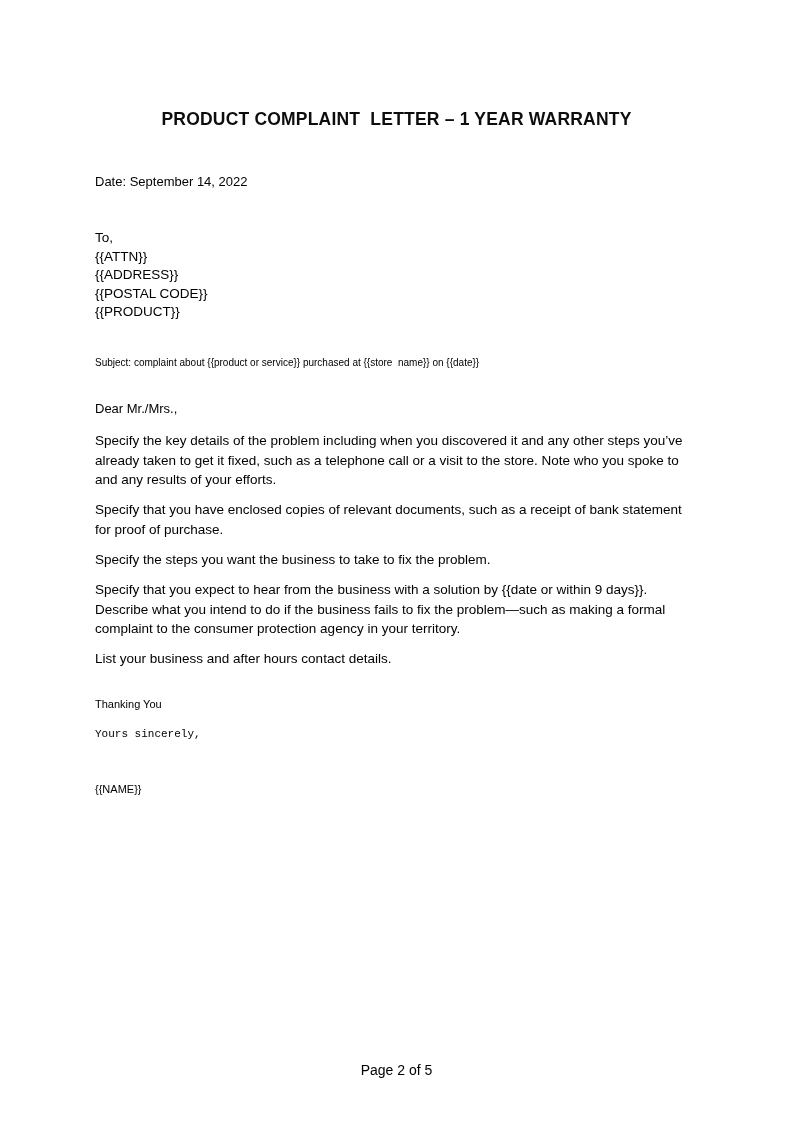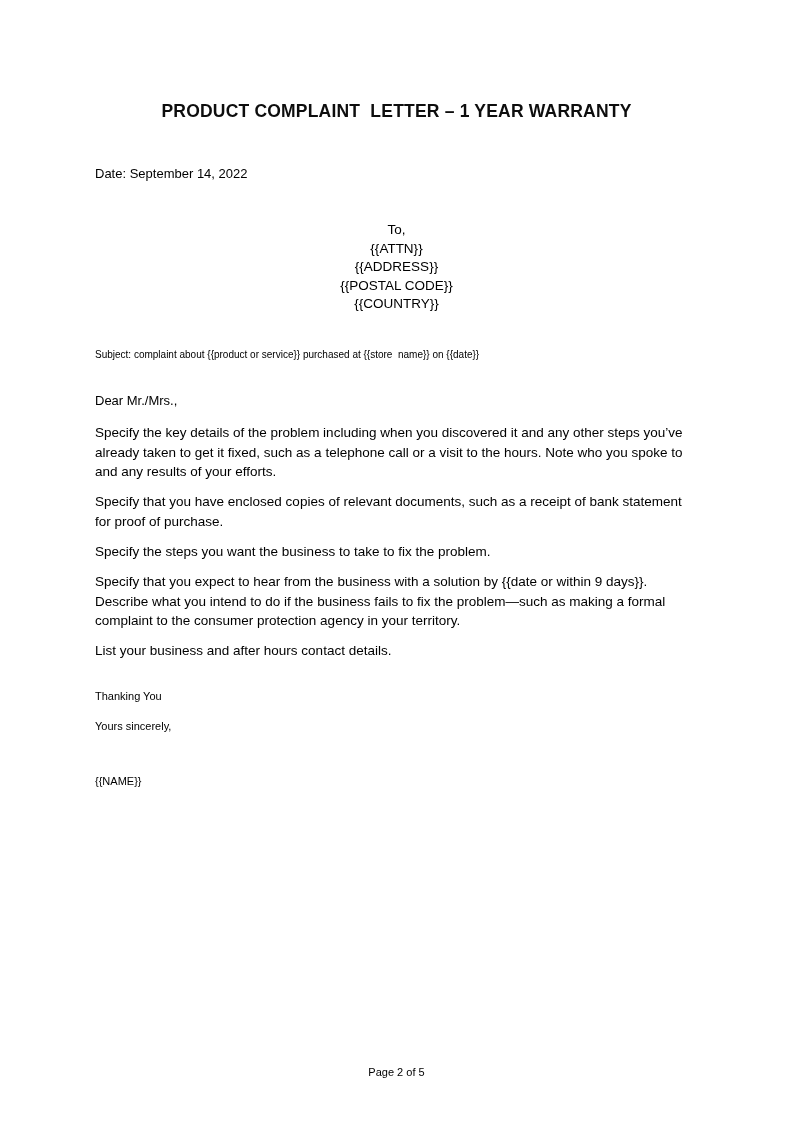--- a/index.html
+++ b/index.html
@@ -14,37 +14,36 @@
       background: #ffffff;
       font-family: "Liberation Sans", sans-serif;
       color: #000000;
       overflow: hidden;
       box-sizing: border-box;
     }
     .content {
       padding: 97px 95px 0 95px;
     }
     .doc-title {
-      margin: 4px;
+      margin: 12px;
       font-size: 17.5px;
       font-weight: bold;
       text-align: center;
       letter-spacing: 0.2px;
       white-space: pre-wrap;
       color: #0d0d0d;
     }
     .date-line {
       margin: 44px 0 0 0;
       font-size: 13px;
     }
     .recipient-block {
       margin: 40px 0 0 0;
       font-size: 13.5px;
       line-height: 18.6px;
-      text-align: center;
     }
     .recipient-block div {
       margin: 0;
     }
     .subject-line {
       margin: 35px 0 0 0;
       font-size: 10px;
       white-space: pre-wrap;
     }
     .salutation {
@@ -60,57 +59,58 @@
       line-height: 19.6px;
     }
     .closing {
       font-size: 11px;
     }
     .closing-thanks {
       margin: 29px 0 0 0;
     }
     .closing-valediction {
       margin: 18px 0 0 0;
+      font-family: Liberation Mono, monospace;
     }
     .closing-signature {
       margin: 43px 0 0 0;
     }
     .page-footer {
       position: absolute;
       left: 0;
       bottom: 44px;
       width: 100%;
       text-align: center;
-      font-size: 11px;
+      font-size: 14px;
     }
   </style>
 </head>
 <body>
 
 <div class="page">
   <div class="content">
 
     <h1 class="doc-title">PRODUCT COMPLAINT  LETTER – 1 YEAR WARRANTY</h1>
 
     <div class="date-line">Date: September 14, 2022</div>
 
     <div class="recipient-block">
       <div>To,</div>
       <div>{{ATTN}}</div>
       <div>{{ADDRESS}}</div>
       <div>{{POSTAL CODE}}</div>
-      <div>{{COUNTRY}}</div>
+      <div>{{PRODUCT}}</div>
     </div>
 
     <div class="subject-line">Subject: complaint about {{product or service}} purchased at {{store  name}} on {{date}}</div>
 
     <div class="salutation">Dear Mr./Mrs.,</div>
 
     <div class="body-paragraphs">
-      <p class="para">Specify the key details of the problem including when you discovered it and any other steps you’ve already taken to get it fixed, such as a telephone call or a visit to the hours. Note who you spoke to and any results of your efforts.</p>
+      <p class="para">Specify the key details of the problem including when you discovered it and any other steps you’ve already taken to get it fixed, such as a telephone call or a visit to the store. Note who you spoke to and any results of your efforts.</p>
       <p class="para">Specify that you have enclosed copies of relevant documents, such as a receipt of bank statement for proof of purchase.</p>
       <p class="para">Specify the steps you want the business to take to fix the problem.</p>
       <p class="para">Specify that you expect to hear from the business with a solution by {{date or within 9 days}}. Describe what you intend to do if the business fails to fix the problem—such as making a formal complaint to the consumer protection agency in your territory.</p>
       <p class="para">List your business and after hours contact details.</p>
     </div>
 
     <div class="closing">
       <div class="closing-thanks">Thanking You</div>
       <div class="closing-valediction">Yours sincerely,</div>
       <div class="closing-signature">{{NAME}}</div>

